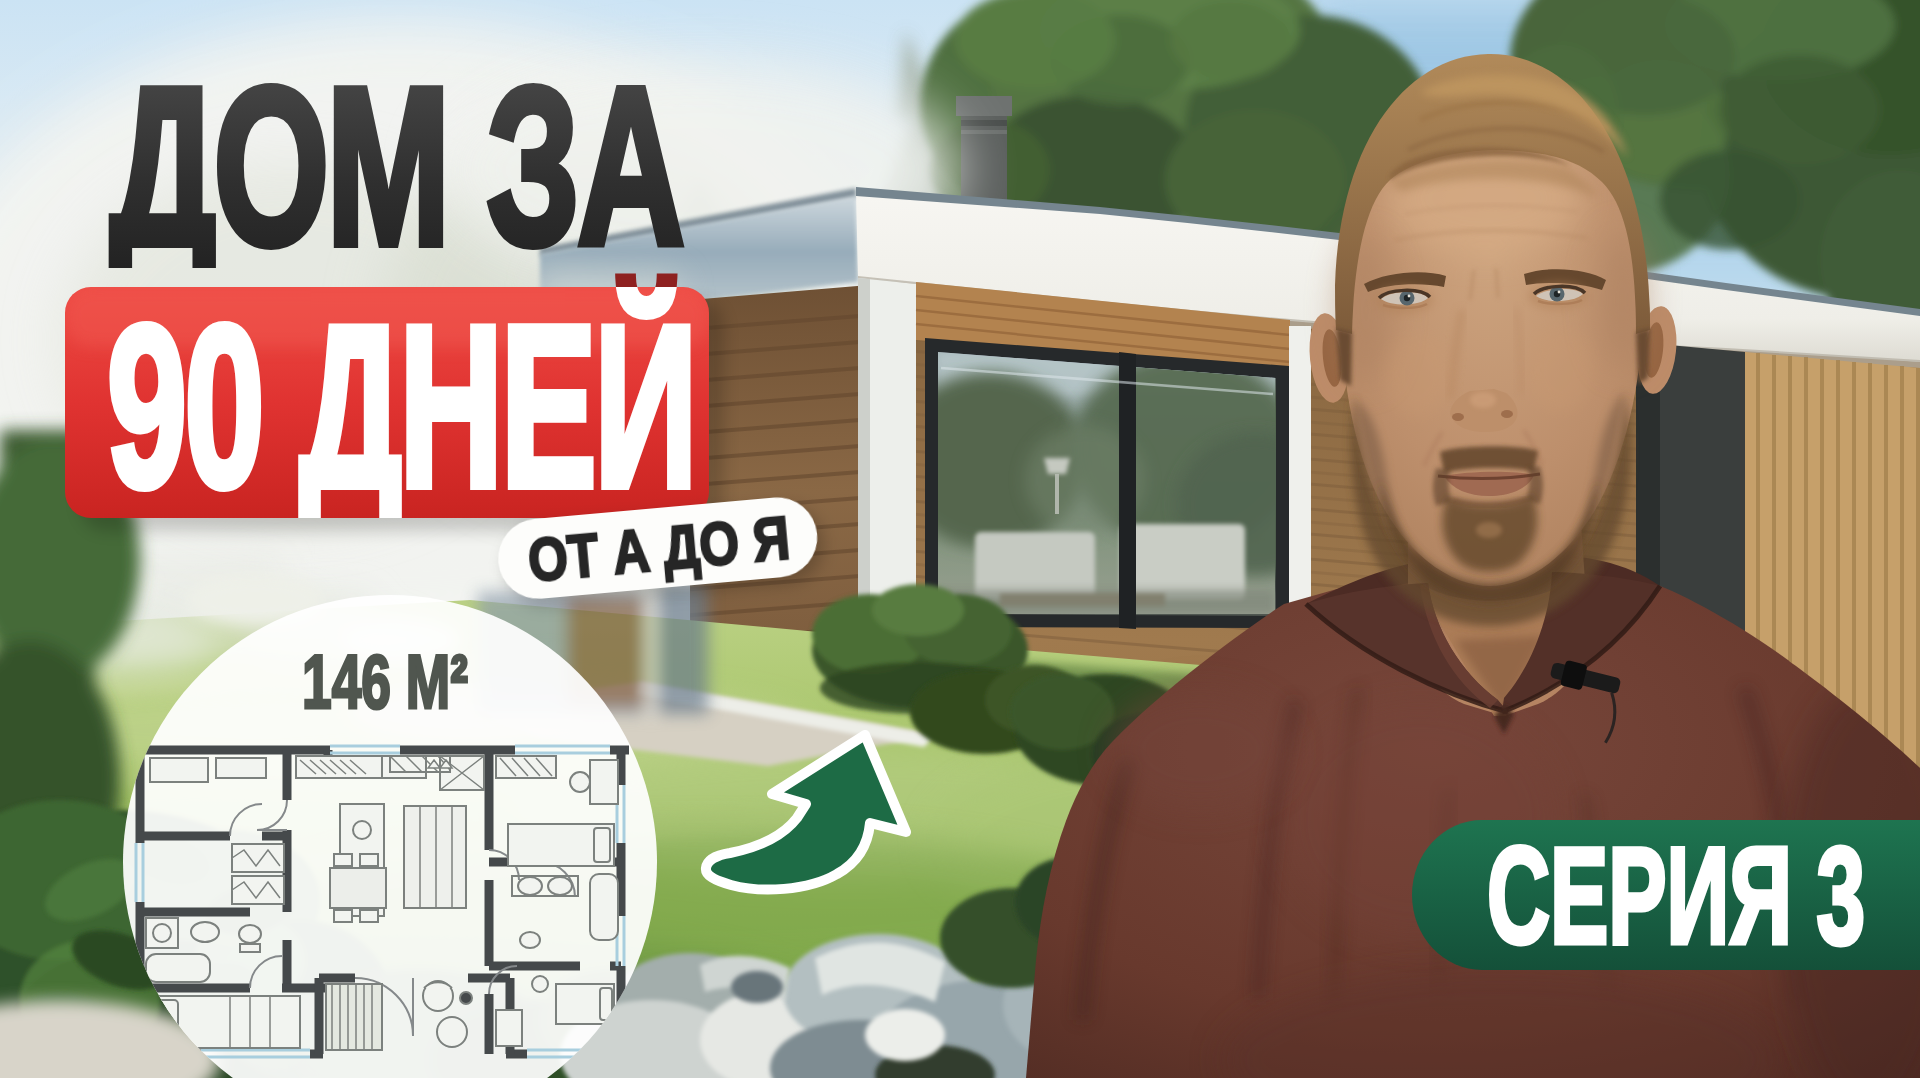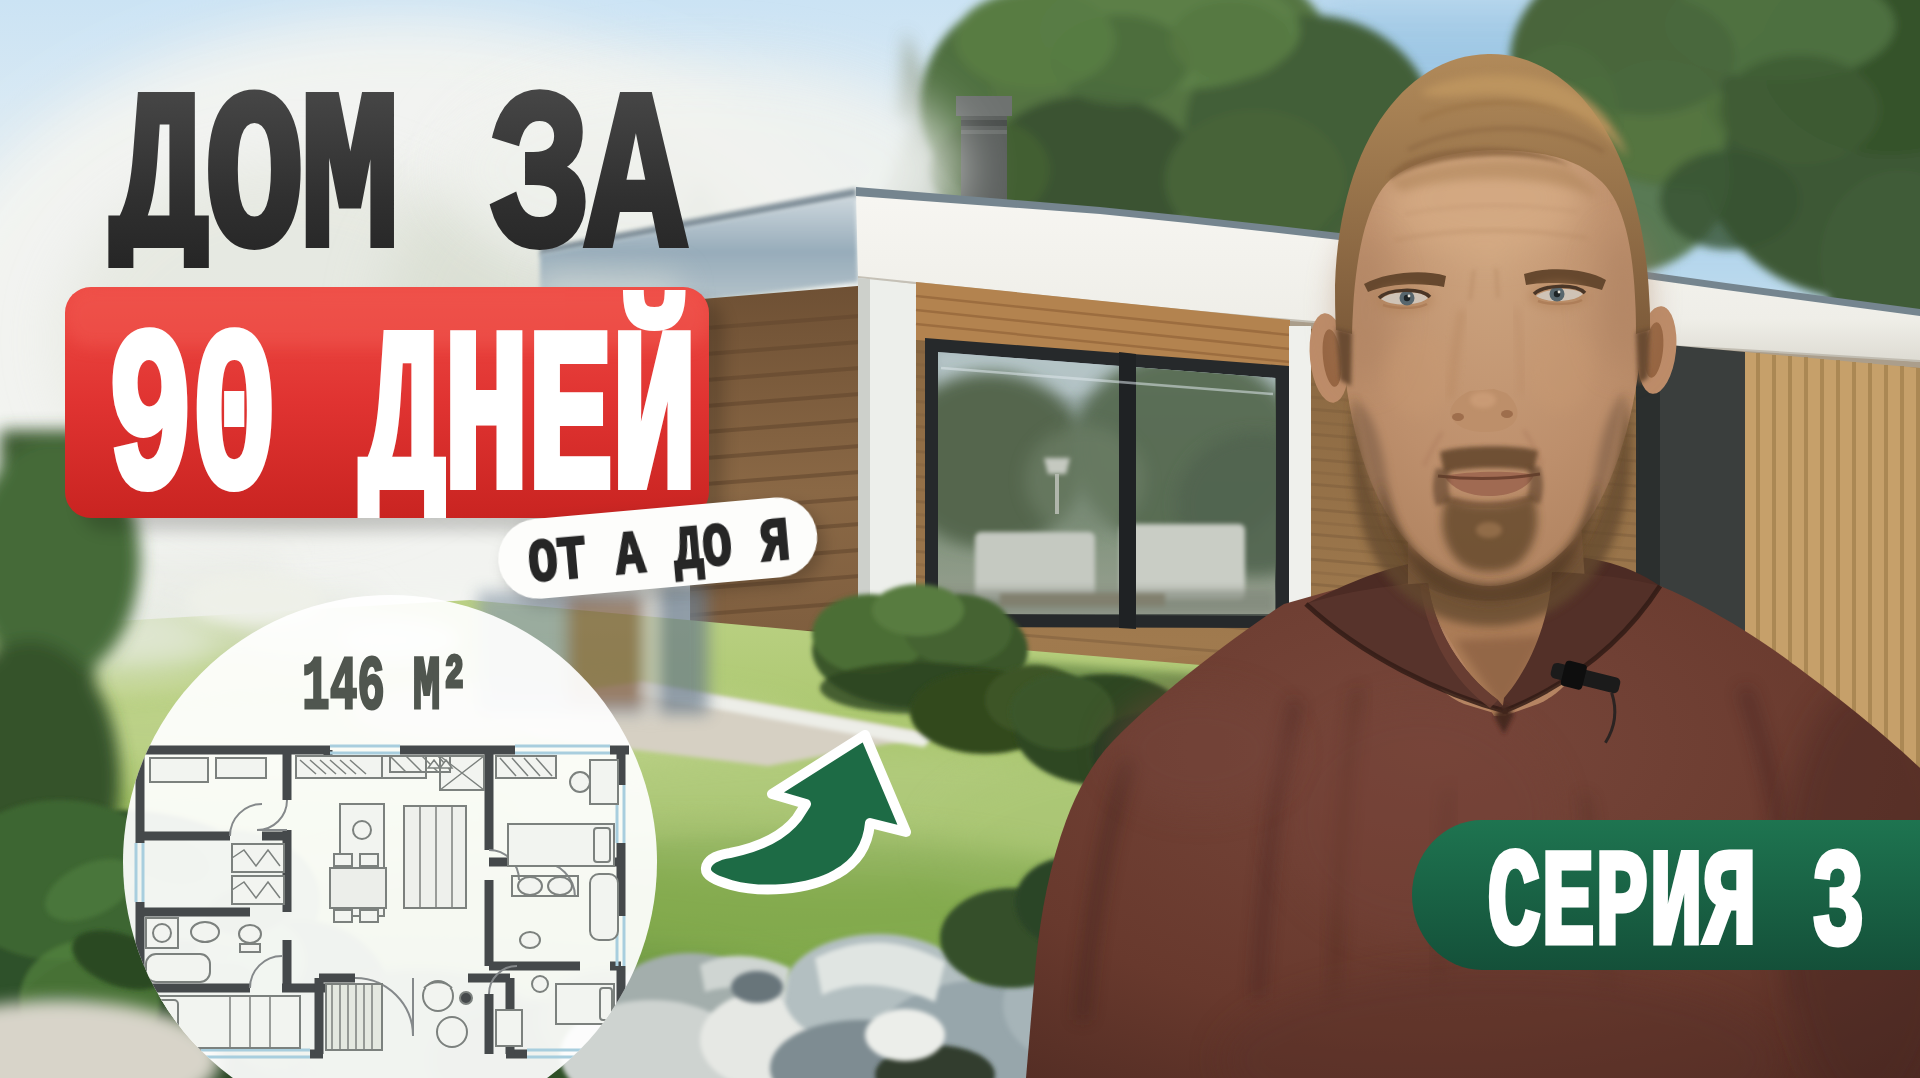--- a/index.html
+++ b/index.html
@@ -1,16 +1,16 @@
 <!DOCTYPE html>
 <html><head>
 <meta charset="utf-8">
 <style>
 html,body{margin:0;padding:0;background:#fff}
-#stage{position:relative;width:1920px;height:1078px;overflow:hidden;font-family:Liberation Mono, monospace}
+#stage{position:relative;width:1920px;height:1078px;overflow:hidden;font-family:Liberation Sans, sans-serif}
 #stage svg{position:absolute;left:0;top:0}
 </style>
 </head>
 <body>
 <div id="stage">
 <svg id="scene" width="1920" height="1078" viewBox="0 0 1920 1078">
 <defs>
 <linearGradient id="sky" x1="0" y1="0" x2="0" y2="1">
 <stop offset="0" stop-color="#cbe3f4"></stop>
 <stop offset="0.18" stop-color="#dbeaf3"></stop>

